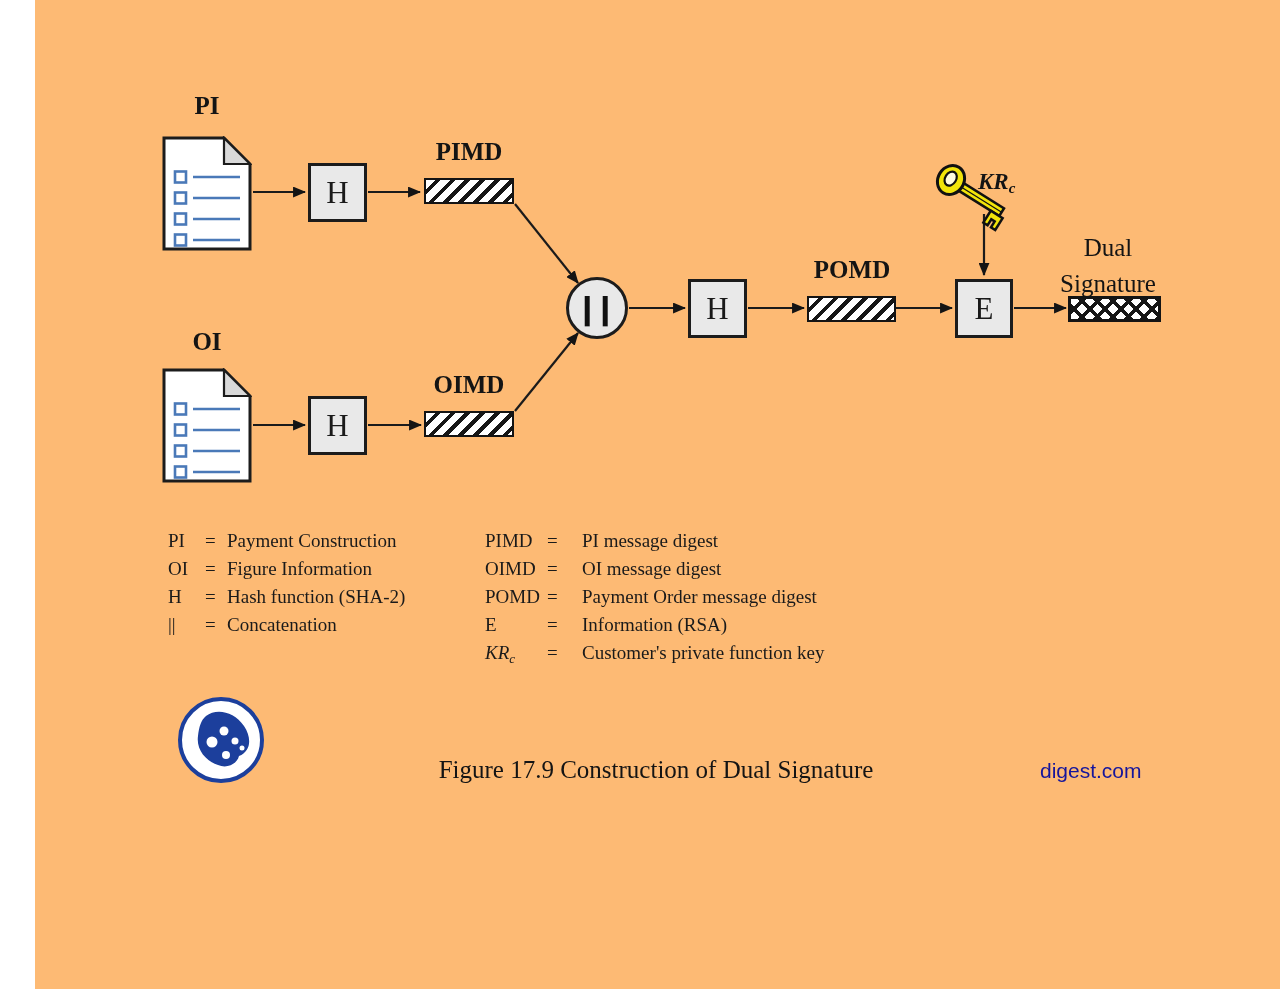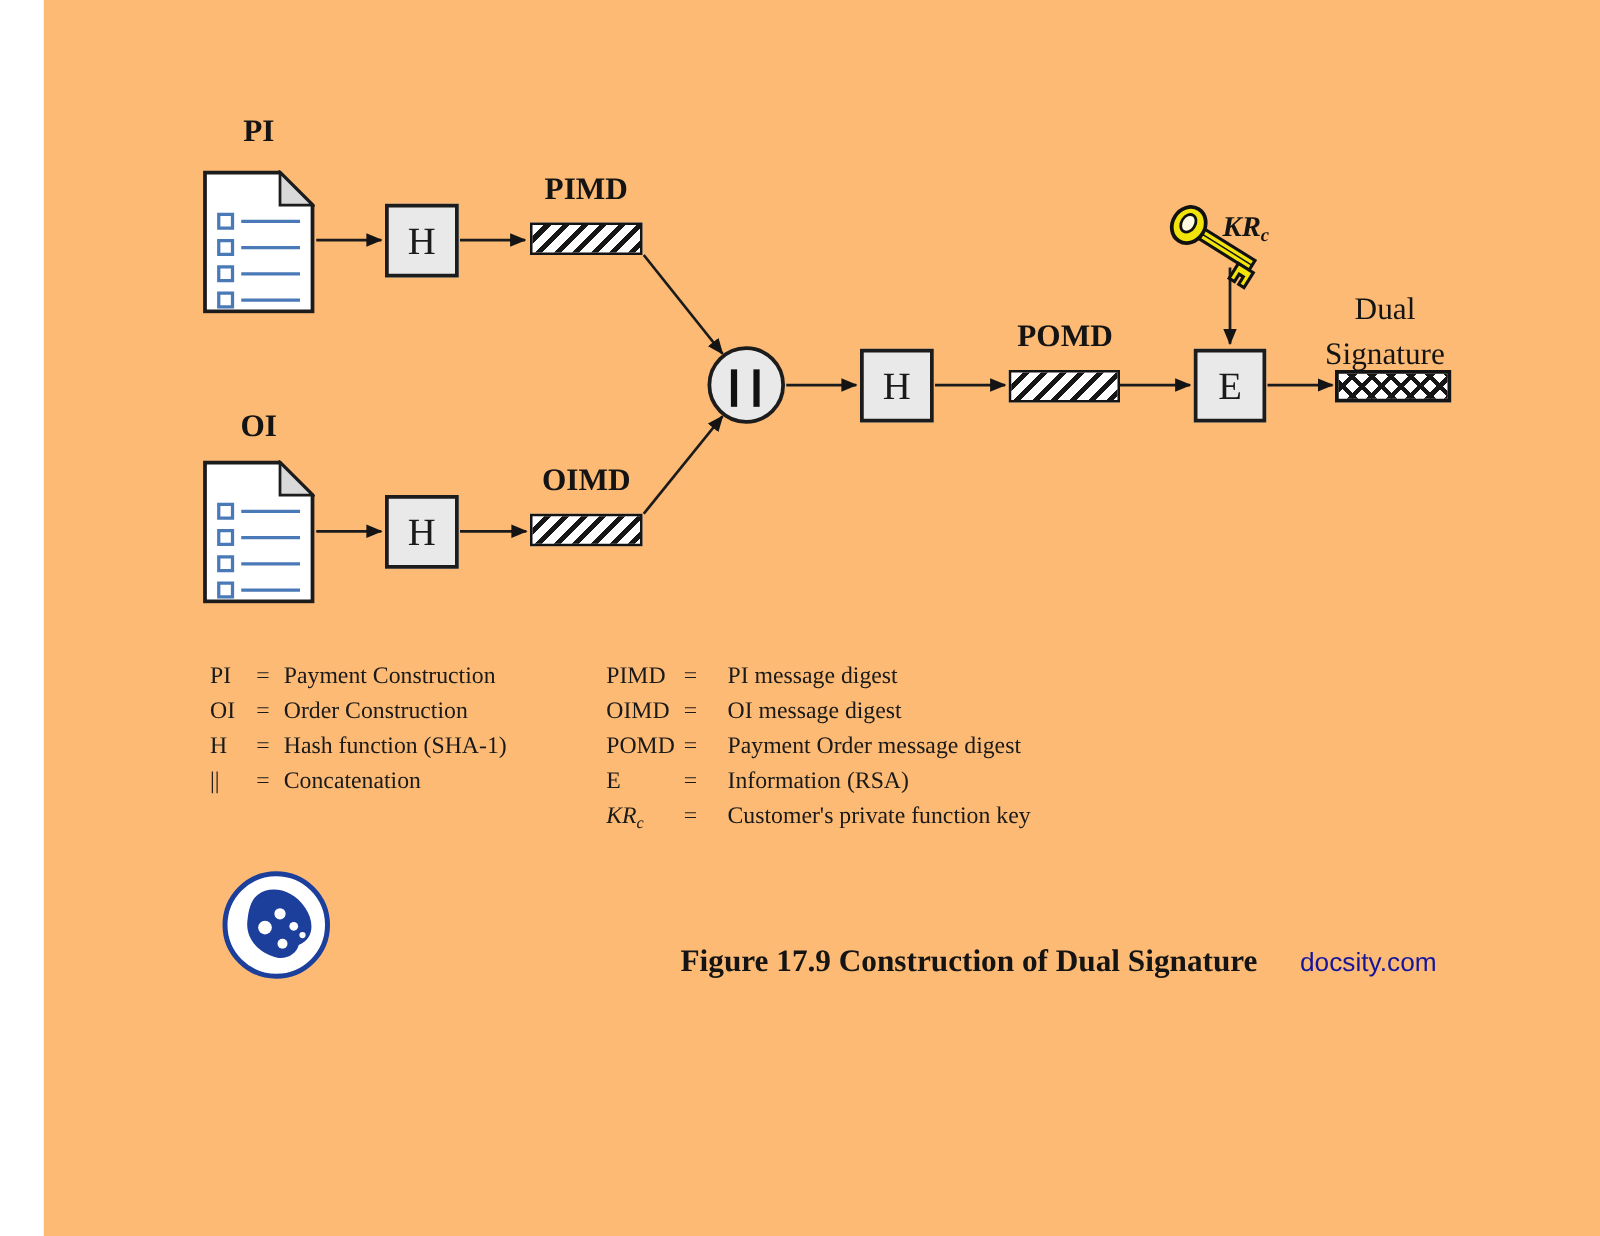--- a/index.html
+++ b/index.html
@@ -27,22 +27,22 @@
   .krc{position:absolute;z-index:3;font-weight:bold;font-style:italic;font-size:23px;color:#141414;}
   .krc .sub{font-size:15px;position:relative;top:4px;}
   .legend-col{position:absolute;z-index:2;display:grid;row-gap:0;
               font-size:19px;line-height:28px;color:#1a1a1a;}
   .legend-col .trm{white-space:nowrap;}
   .legend-col .eq{white-space:pre;}
   #legend-left{left:133px;top:527px;grid-template-columns:37px 22px auto;}
   #legend-right{left:450px;top:527px;grid-template-columns:62px 35px auto;}
   .leg-sub{font-size:13px;position:relative;top:4px;}
   .italic{font-style:italic;}
-  #caption{position:absolute;z-index:2;left:271px;top:756px;width:700px;text-align:right;
-           font-weight:bold;font-size:25px;color:#141414;}
+  #caption{position:absolute;z-index:2;left:271px;top:756px;width:700px;text-align:center;
+           font-weight:normal;font-size:25px;color:#141414;}
   #watermark{position:absolute;z-index:2;left:1005px;top:759px;
              font-family:"Liberation Sans",sans-serif;font-size:21px;color:#15159c;}
   #logo{position:absolute;z-index:2;left:141px;top:695px;}
   .ds-label{position:absolute;z-index:3;left:1008px;top:230px;width:130px;text-align:center;
             font-weight:normal;font-size:25px;line-height:36px;color:#141414;}
 </style>
 </head>
 <body>
 
 <div id="page">
@@ -143,24 +143,24 @@
     <div>Signature</div>
   </div>
   <div class="crosshatch" style="left:1033px;top:296px;width:93px;"></div>
 
   <div class="legend-col" id="legend-left">
     <span class="trm">PI</span>
     <span class="eq">=</span>
     <span>Payment Construction</span>
     <span class="trm">OI</span>
     <span class="eq">=</span>
-    <span>Order Construction</span>
+    <span>Figure Information</span>
     <span class="trm">H</span>
     <span class="eq">=</span>
-    <span>Hash function (SHA-1)</span>
+    <span>Hash function (SHA-2)</span>
     <span class="trm">||</span>
     <span class="eq">=</span>
     <span>Concatenation</span>
   </div>
 
   <div class="legend-col" id="legend-right">
     <span class="trm">PIMD</span>
     <span class="eq">=</span>
     <span>PI message digest</span>
     <span class="trm">OIMD</span>
@@ -180,15 +180,15 @@
   <svg id="logo" width="90" height="90" viewBox="0 0 90 90">
     <circle cx="45" cy="45" r="41" fill="#ffffff" stroke="#1c3f9c" stroke-width="4"></circle>
     <path d="M30,21 C40,13 58,16 68,31 C76,43 75,56 63,61 C61,69 51,74 42,70 C30,66 20,55 22,41 C23,32 25,25 30,21 Z" fill="#1c3f9c"></path>
     <circle cx="48" cy="36" r="4.5" fill="#ffffff"></circle>
     <circle cx="59" cy="46" r="3.5" fill="#ffffff"></circle>
     <circle cx="36" cy="47" r="5.5" fill="#ffffff"></circle>
     <circle cx="50" cy="60" r="4" fill="#ffffff"></circle>
     <circle cx="66" cy="53" r="2.5" fill="#ffffff"></circle>
   </svg>
   <div id="caption">Figure 17.9  Construction of Dual Signature</div>
-  <div id="watermark">docsity.com</div>
+  <div id="watermark">digest.com</div>
 
 </div>
 
 </body></html>

